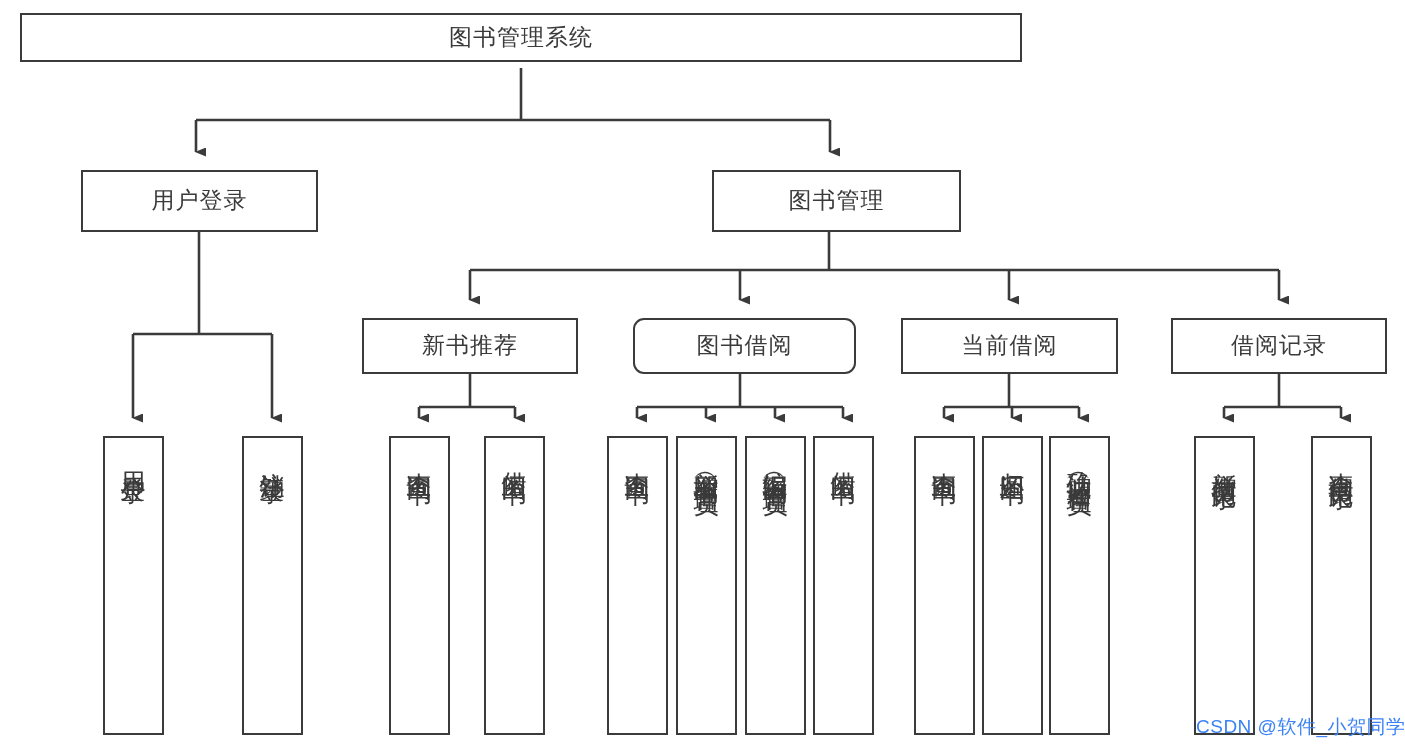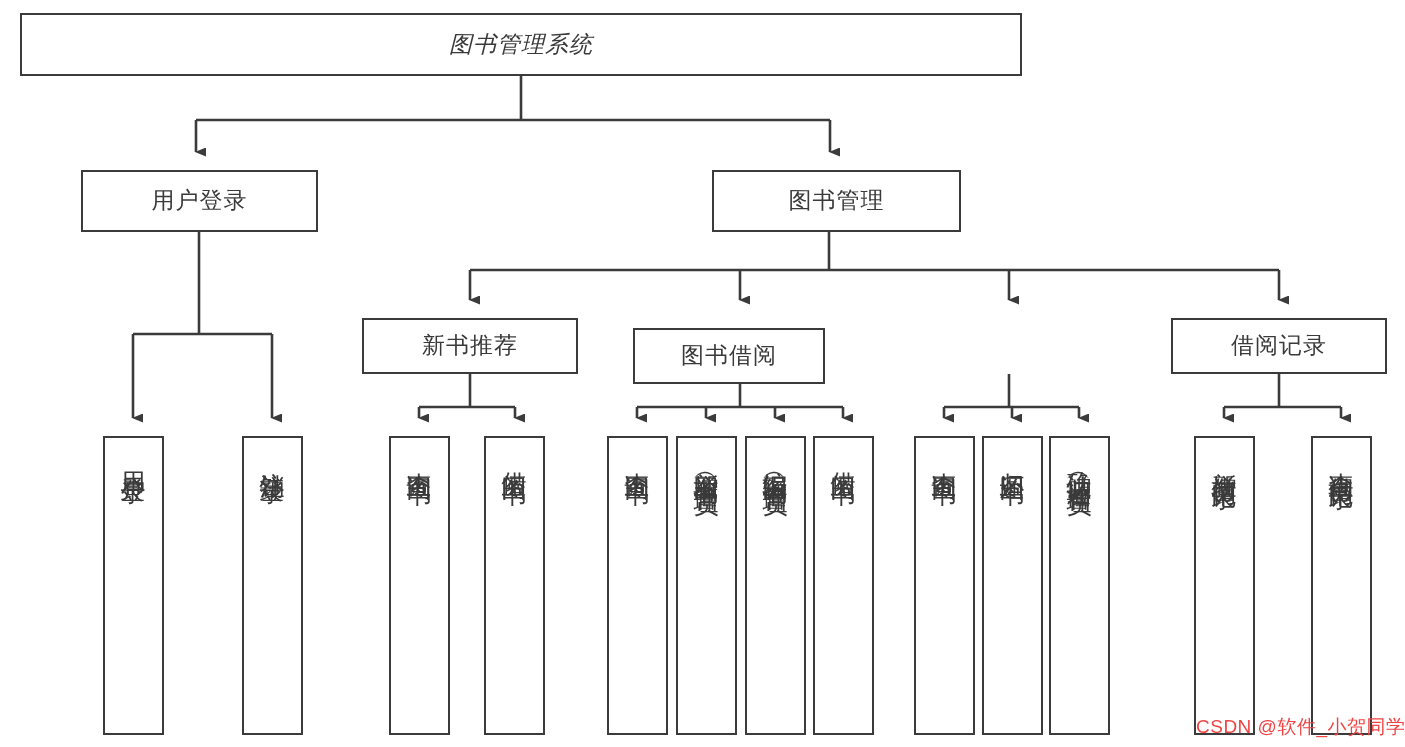--- a/index.html
+++ b/index.html
@@ -53,21 +53,21 @@
     font-size: 25px;
     letter-spacing: 3px;
     white-space: normal;
     max-height: 100%;
   }
   .watermark {
     position: absolute;
     left: 1196px;
     top: 714px;
     font-size: 19px;
-    color: #ef4444;
+    color: #3b82f6;
     letter-spacing: 0.5px;
     white-space: nowrap;
     pointer-events: none;
   }
 </style>
 </head>
 <body>
 
 <div id="diagram-root">
 
@@ -114,36 +114,39 @@
       <path d="M1012,407 L1012,418" marker-end="url(#arrowhead)"></path>
       <path d="M1079,407 L1079,418" marker-end="url(#arrowhead)"></path>
 
       <path d="M1279,374 L1279,407"></path>
       <path d="M1224,407 L1341,407"></path>
       <path d="M1224,407 L1224,418" marker-end="url(#arrowhead)"></path>
       <path d="M1341,407 L1341,418" marker-end="url(#arrowhead)"></path>
     </g>
   </svg>
 
-  <div class="node-box horizontal" style="left:20px; top:13px; width:1002px; height:63px;font-style:italic;">
+  <div class="node-box horizontal" style="left:20px; top:13px; width:1002px; height:49px;">
     <span class="node-label">图书管理系统</span>
   </div>
 
   <div class="node-box horizontal" style="left:81px; top:170px; width:237px; height:62px;">
     <span class="node-label">用户登录</span>
   </div>
   <div class="node-box horizontal" style="left:712px; top:170px; width:249px; height:62px;">
     <span class="node-label">图书管理</span>
   </div>
 
   <div class="node-box horizontal" style="left:362px; top:318px; width:216px; height:56px;">
     <span class="node-label">新书推荐</span>
   </div>
-  <div class="node-box horizontal" style="left:633px; top:328px; width:192px; height:56px;">
+  <div class="node-box horizontal" style="left:633px; top:318px; width:223px; height:56px;border-radius:11px;">
     <span class="node-label">图书借阅</span>
+  </div>
+  <div class="node-box horizontal" style="left:901px; top:318px; width:217px; height:56px;">
+    <span class="node-label">当前借阅</span>
   </div>
   <div class="node-box horizontal" style="left:1171px; top:318px; width:216px; height:56px;">
     <span class="node-label">借阅记录</span>
   </div>
 
   <div class="node-box vertical" style="left:103px; top:436px; width:61px; height:299px;">
     <span class="node-label">用户登录</span>
   </div>
   <div class="node-box vertical" style="left:242px; top:436px; width:61px; height:299px;">
     <span class="node-label">注销登录</span>

